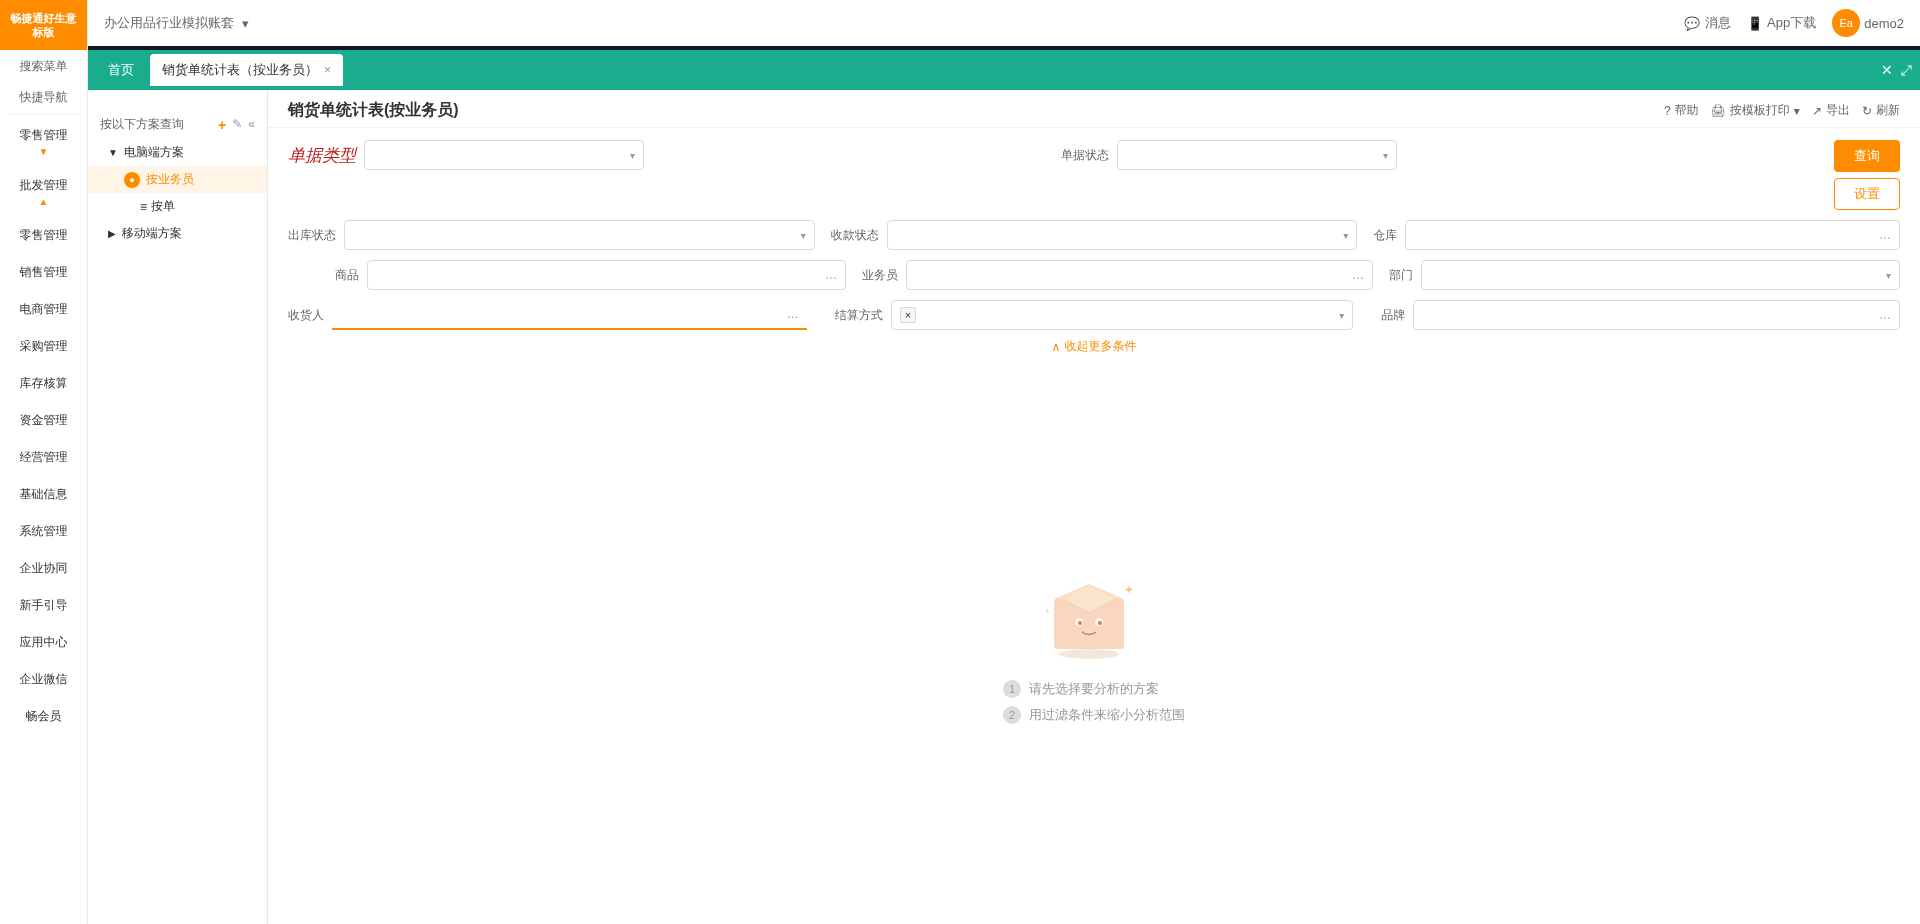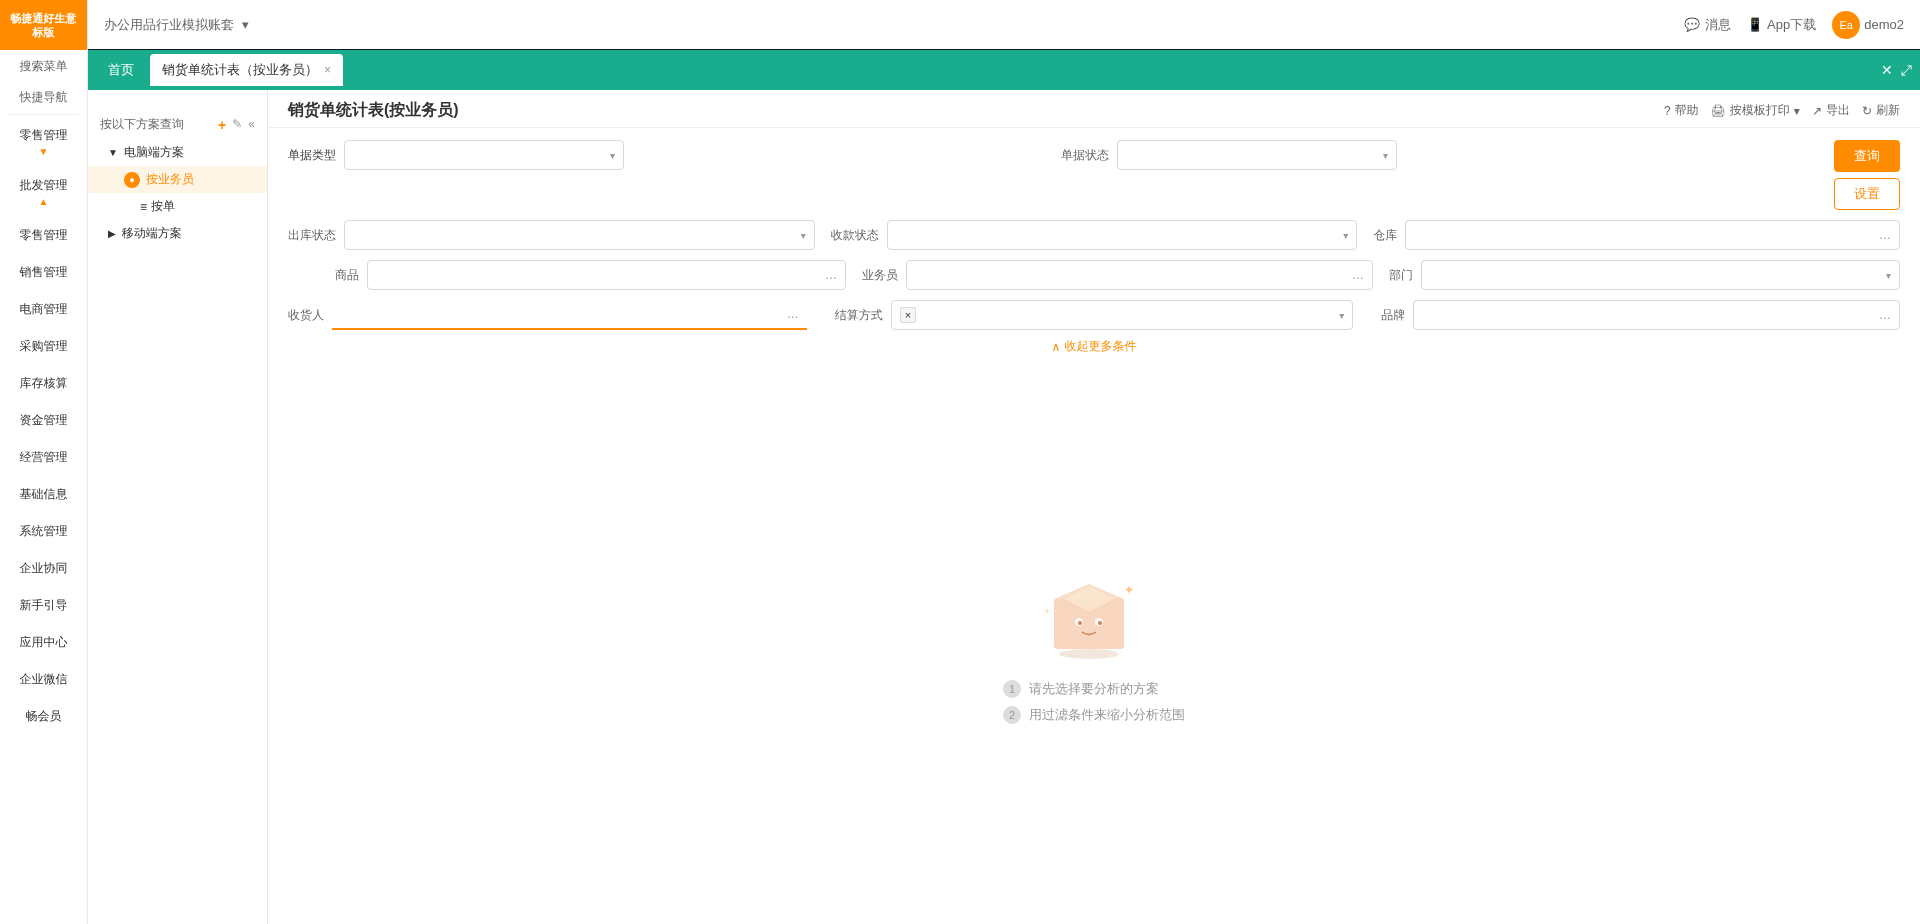--- a/index.html
+++ b/index.html
@@ -10,21 +10,21 @@
     .sidebar-logo { background: #ff8c00; height: 50px; display: flex; align-items: center; justify-content: center; color: #fff; font-size: 11px; font-weight: bold; text-align: center; padding: 4px; line-height: 1.3; }
     .sidebar-search { padding: 8px 4px; text-align: center; font-size: 12px; color: #666; cursor: pointer; }
     .sidebar-nav-label { padding: 6px 4px; text-align: center; font-size: 12px; color: #666; cursor: pointer; }
     .sidebar-item { padding: 10px 4px; text-align: center; font-size: 12px; color: #333; cursor: pointer; display: flex; flex-direction: column; align-items: center; gap: 2px; }
     .sidebar-divider { height: 1px; background: #f0f0f0; margin: 2px 8px; }
 
     
     .main { flex: 1; display: flex; flex-direction: column; height: 100%; overflow: hidden; }
 
     
-    .top-bar { height: 50px; background: #fff; border-bottom: 1px solid #0f172a; display: flex; align-items: center; justify-content: space-between; padding: 0 16px; }
+    .top-bar { height: 50px; background: #fff; border-bottom: 4px solid #0f172a; display: flex; align-items: center; justify-content: space-between; padding: 0 16px; }
     .top-bar-left { display: flex; align-items: center; gap: 8px; font-size: 13px; color: #666; }
     .top-bar-right { display: flex; align-items: center; gap: 16px; font-size: 13px; color: #666; }
     .top-bar-right .item { display: flex; align-items: center; gap: 4px; cursor: pointer; }
     .avatar { width: 28px; height: 28px; border-radius: 50%; background: #ff8c00; display: flex; align-items: center; justify-content: center; color: #fff; font-size: 11px; }
 
     
     .tab-bar { height: 40px; background: #1aad8d; display: flex; align-items: center; padding: 0 8px; gap: 4px; }
     .tab { height: 32px; padding: 0 12px; display: flex; align-items: center; gap: 6px; border-radius: 4px 4px 0 0; font-size: 13px; cursor: pointer; }
     .tab.home { background: transparent; color: #fff; }
     .tab.active { background: #fff; color: #333; }
@@ -229,21 +229,21 @@
           </div>
         </div>
       </div>
 
       <div style="background:#fff;padding:12px 20px 0 20px;position:relative;">
 
         <div style="display:flex;align-items:flex-start;gap:16px;margin-bottom:10px;position:relative;">
 
 
           <div style="display:flex;align-items:center;gap:8px;flex:1;">
-            <span style="font-size:12px;color:#404040;white-space:nowrap;">单据类型</span>
+            <span style="font-size:17px;color:#b91c1c;white-space:nowrap;font-style:italic;">单据类型</span>
             <div class="select-control" style="flex:1;max-width:280px;">
               <span></span>
               <span class="select-arrow">▾</span>
             </div>
           </div>
 
           <div style="display:flex;align-items:center;gap:8px;flex:1;">
             <span style="font-size:12px;color:#666;white-space:nowrap;">单据状态</span>
             <div class="select-control" style="flex:1;max-width:280px;">
               <span></span>

